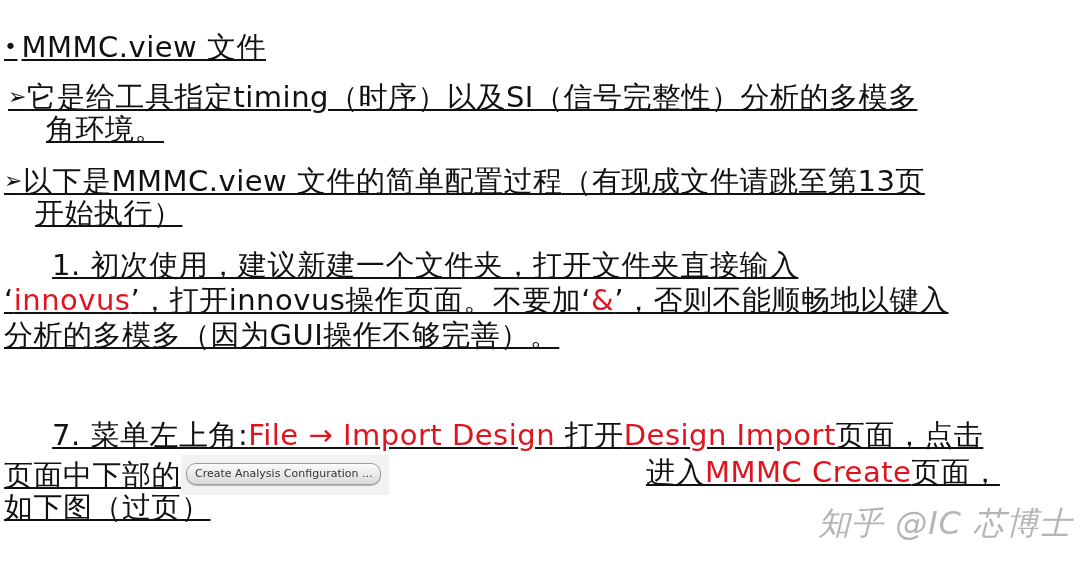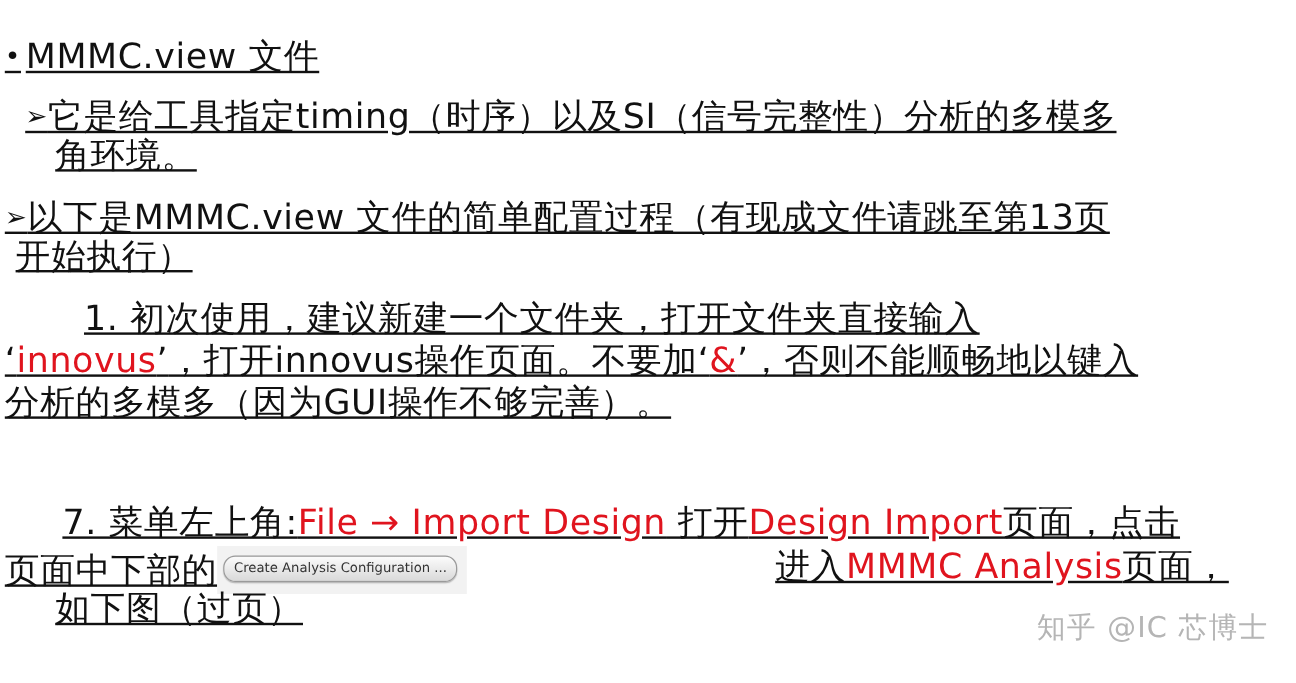--- a/index.html
+++ b/index.html
@@ -15,56 +15,56 @@
     display: inline-block; vertical-align: middle;
     font-family: "DejaVu Sans", sans-serif; font-size: 11px; line-height: 20px; height: 20px;
     padding: 0 8px; color: #333333; letter-spacing: 0;
     border: 1px solid #9a9a9a; border-radius: 10px;
     background: linear-gradient(#fbfbfb, #d9d9d9);
     box-shadow: 0 1px 1px rgba(0,0,0,0.25);
     position: relative; top: -3px; margin-left: 2px;
   }
   .btn-wrap { display: inline-block; background: #f2f2f2; padding: 3px 8px 3px 3px; }
   .watermark {
-    position: absolute; left: 864px; top: 506px; font-size: 24px; line-height: 34px;
-    color: #b5b5b5; letter-spacing: 1px;
+    position: absolute; left: 818px; top: 506px; font-size: 32px; line-height: 34px;
+    color: #b5b5b5; letter-spacing: 1px; font-style: italic;
   }
 </style>
 </head>
 <body>
 
 <div>
 
   <div class="line" style="left:4px; top:30px;">
     <span class="bullet-dot">•</span><span>MMMC.view  文件</span>
   </div>
 
-  <div class="line" style="left:21px; top:80px;text-align:center;">
+  <div class="line" style="left:8px; top:80px;text-align:center;">
     <span class="arrow">➢</span><span>它是给工具指定timing（时序）以及SI（信号完整性）分析的多模多</span>
   </div>
   <div class="line" style="left:26px; top:112px;margin-left:20px;">角环境。</div>
 
   <div class="line" style="left:4px; top:164px;">
     <span class="arrow">➢</span><span>以下是MMMC.view  文件的简单配置过程（有现成文件请跳至第13页</span>
   </div>
-  <div class="line" style="left:13px; top:196px;">开始执行）</div>
+  <div class="line" style="left:35px; top:196px;">开始执行）</div>
 
-  <div class="line" style="left:52px; top:248px;margin-left:18px;">1. 初次使用，建议新建一个文件夹，打开文件夹直接输入</div>
+  <div class="line" style="left:52px; top:248px;">1. 初次使用，建议新建一个文件夹，打开文件夹直接输入</div>
   <div class="line" style="left:4px; top:283px;">
     <span>‘</span><span class="red">innovus</span><span>’</span><span>，打开innovus操作页面。不要加‘</span><span class="red">&amp;</span><span>’，否则不能顺畅地以键入</span>
   </div>
   <div class="line" style="left:4px; top:318px;">分析的多模多（因为GUI操作不够完善）。</div>
 
   <div class="line" style="left:52px; top:418px;">
     <span>7. 菜单左上角:</span><span class="red">File → Import Design</span><span> 打开</span><span class="red">Design Import</span><span>页面，点击</span>
   </div>
 
   <div class="line" style="left:4px; top:455px;">
     <span>页面中下部的</span><span class="btn-wrap"><span class="btn">Create Analysis Configuration ...</span></span>
   </div>
   <div class="line" style="left:646px; top:455px;">
-    <span>进入</span><span class="red">MMMC Analysis</span><span>页面，</span>
+    <span>进入</span><span class="red">MMMC Create</span><span>页面，</span>
   </div>
 
-  <div class="line" style="left:4px; top:490px;margin-left:42px;">如下图（过页）</div>
+  <div class="line" style="left:4px; top:490px;">如下图（过页）</div>
 
   <div class="watermark">知乎 @IC 芯博士</div>
 </div>
 
 </body></html>

